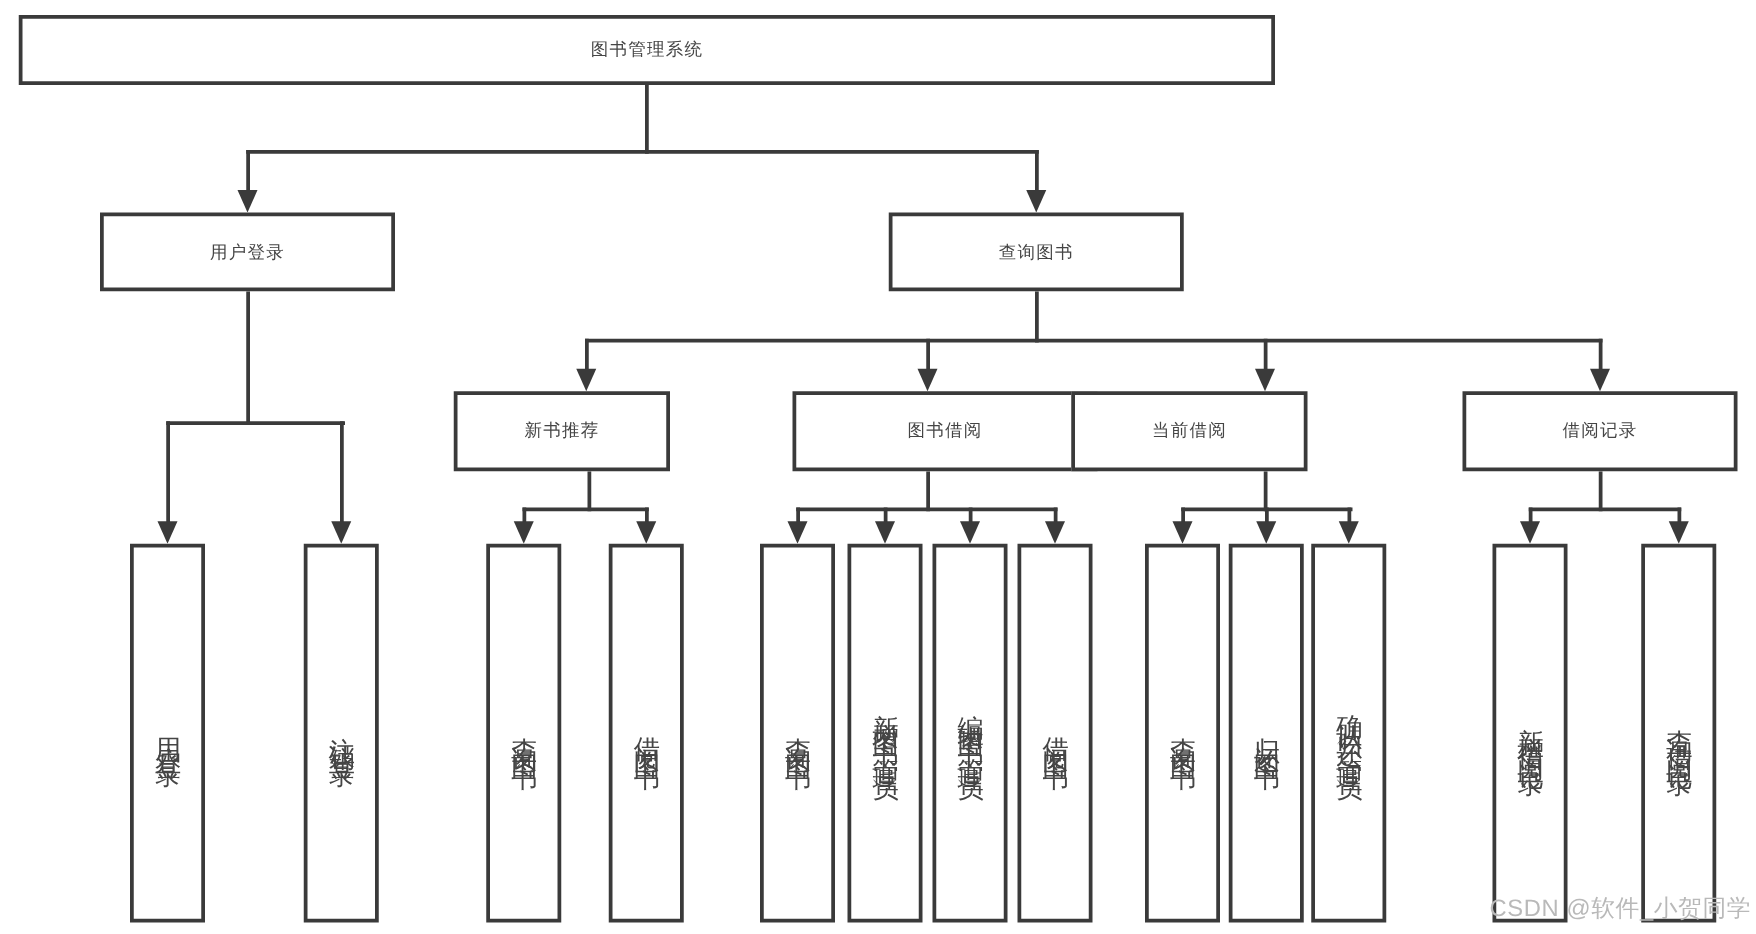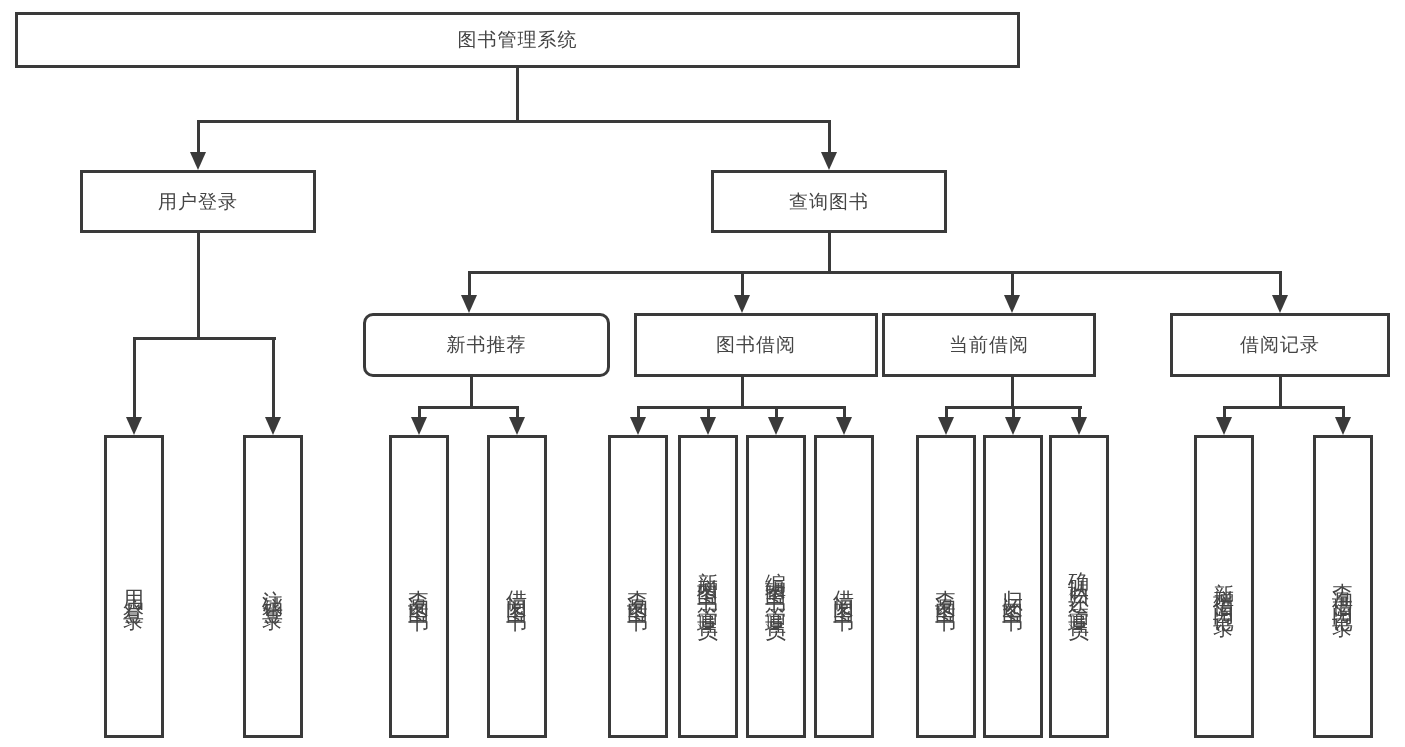--- a/index.html
+++ b/index.html
@@ -12,21 +12,21 @@
   }
   .node{
     position:absolute;
     box-sizing:border-box;
     border:3px solid #3a3a3a;
     background:#ffffff;
     display:flex;
     align-items:center;
     justify-content:center;
     color:#454545;
-    font-size:19px;
+    font-size:14px;
     letter-spacing:1px;
     z-index:2;
   }
   .leaf{
     font-size:21px;
   }
   .leaf .vtext{
     writing-mode:vertical-rl;
     text-orientation:mixed;
     letter-spacing:7px;
@@ -85,23 +85,23 @@
   <div class="line" style="left:468px;top:271px;width:814px;height:3px;"></div>
   <div class="line" style="left:468px;top:271px;width:3px;height:27px;"></div>
   <div class="arrow" style="left:461px;top:295px;"></div>
   <div class="line" style="left:741px;top:271px;width:3px;height:27px;"></div>
   <div class="arrow" style="left:734px;top:295px;"></div>
   <div class="line" style="left:1011px;top:271px;width:3px;height:27px;"></div>
   <div class="arrow" style="left:1004px;top:295px;"></div>
   <div class="line" style="left:1279px;top:271px;width:3px;height:27px;"></div>
   <div class="arrow" style="left:1272px;top:295px;"></div>
 
-  <div class="node" style="left:363px;top:313px;width:247px;height:64px;border-radius:10px;">新书推荐</div>
+  <div class="node" style="left:363px;top:313px;width:173px;height:64px;">新书推荐</div>
   <div class="node" style="left:634px;top:313px;width:244px;height:64px;">图书借阅</div>
-  <div class="node" style="left:882px;top:313px;width:214px;height:64px;">当前借阅</div>
+  <div class="node" style="left:857px;top:313px;width:189px;height:64px;">当前借阅</div>
   <div class="node" style="left:1170px;top:313px;width:220px;height:64px;">借阅记录</div>
 
   <div class="line" style="left:470px;top:377px;width:3px;height:32px;"></div>
   <div class="line" style="left:418px;top:406px;width:101px;height:3px;"></div>
   <div class="line" style="left:418px;top:406px;width:3px;height:14px;"></div>
   <div class="arrow" style="left:411px;top:417px;"></div>
   <div class="line" style="left:516px;top:406px;width:3px;height:14px;"></div>
   <div class="arrow" style="left:509px;top:417px;"></div>
 
   <div class="line" style="left:741px;top:377px;width:3px;height:32px;"></div>
@@ -164,14 +164,15 @@
   <div class="node leaf" style="left:1049px;top:435px;width:60px;height:303px;">
     <span class="vtext">确认归还（管理员）</span>
   </div>
   <div class="node leaf" style="left:1194px;top:435px;width:60px;height:303px;">
     <span class="vtext">新增借阅记录</span>
   </div>
   <div class="node leaf" style="left:1313px;top:435px;width:60px;height:303px;">
     <span class="vtext">查询借阅记录</span>
   </div>
 
+  <div class="watermark">CSDN @软件_小贺同学</div>
 
 </div>
 
 </body></html>

